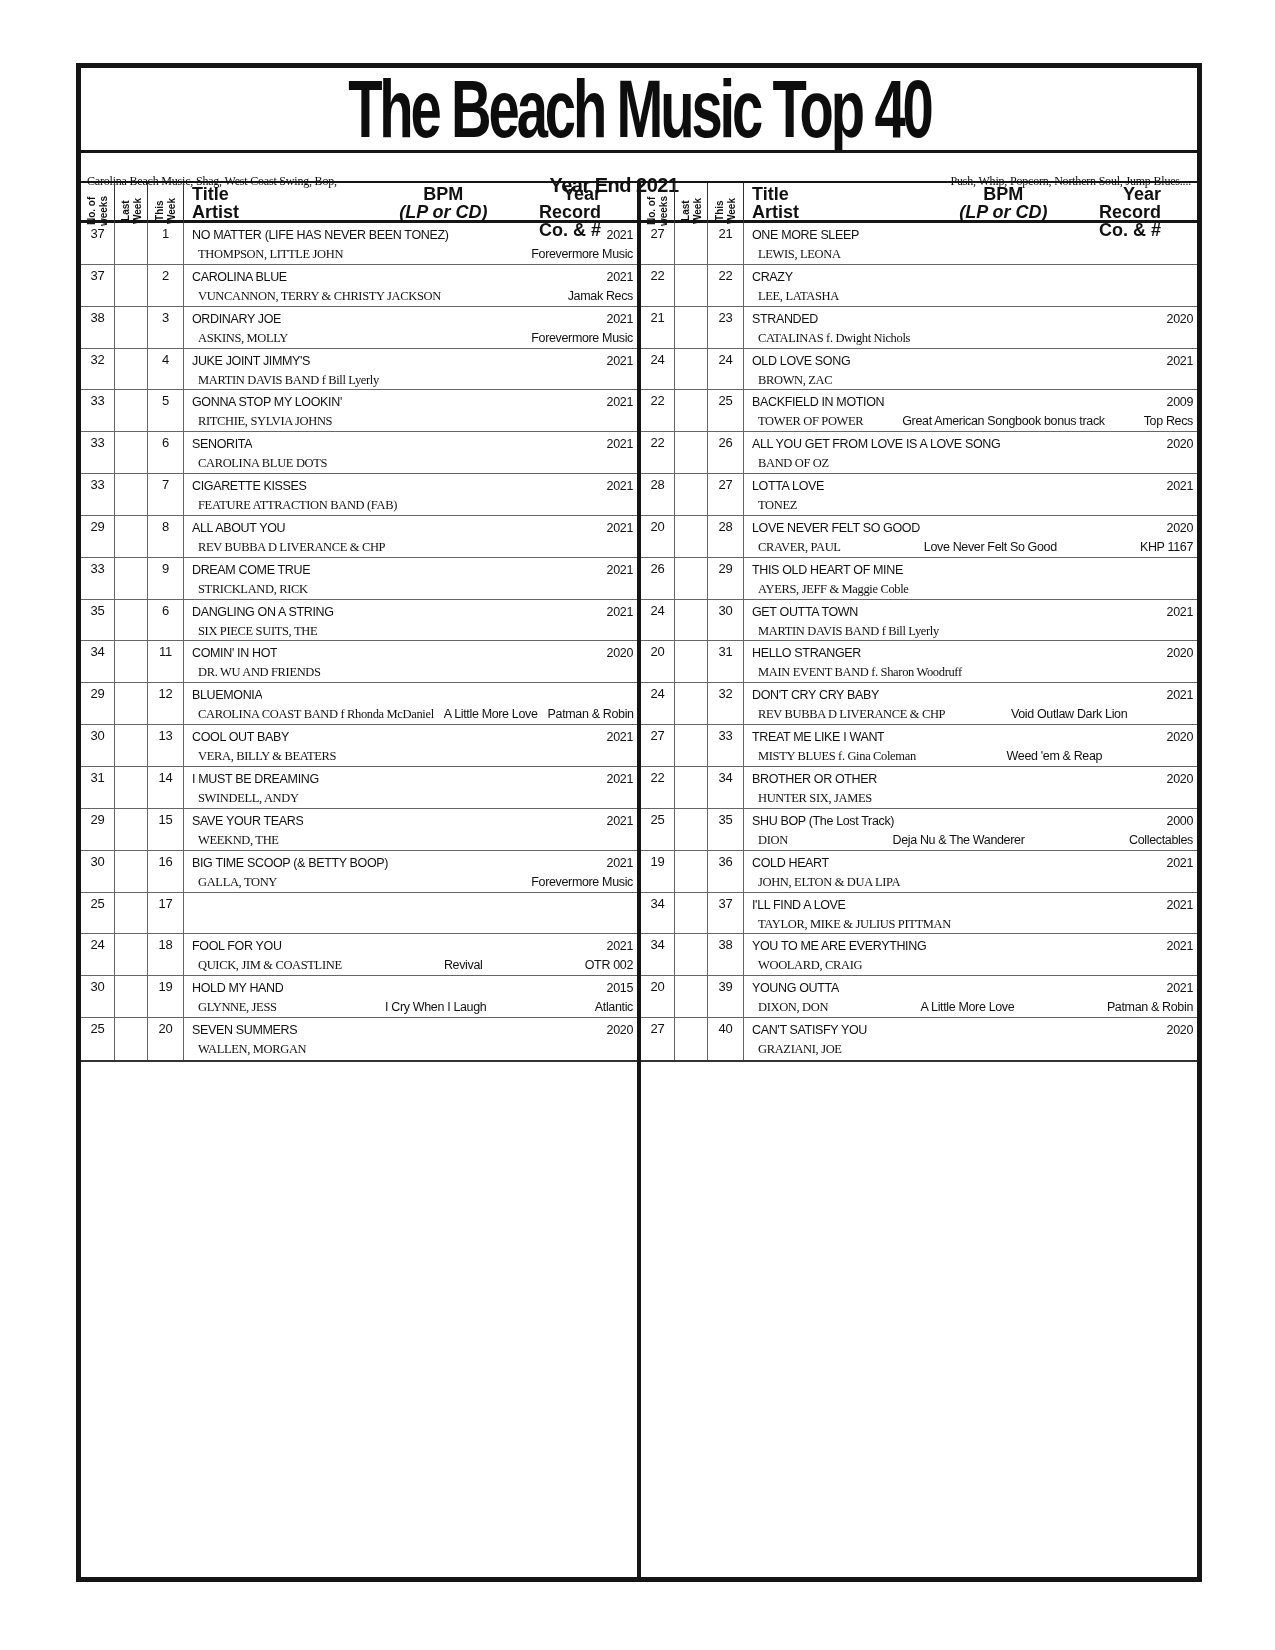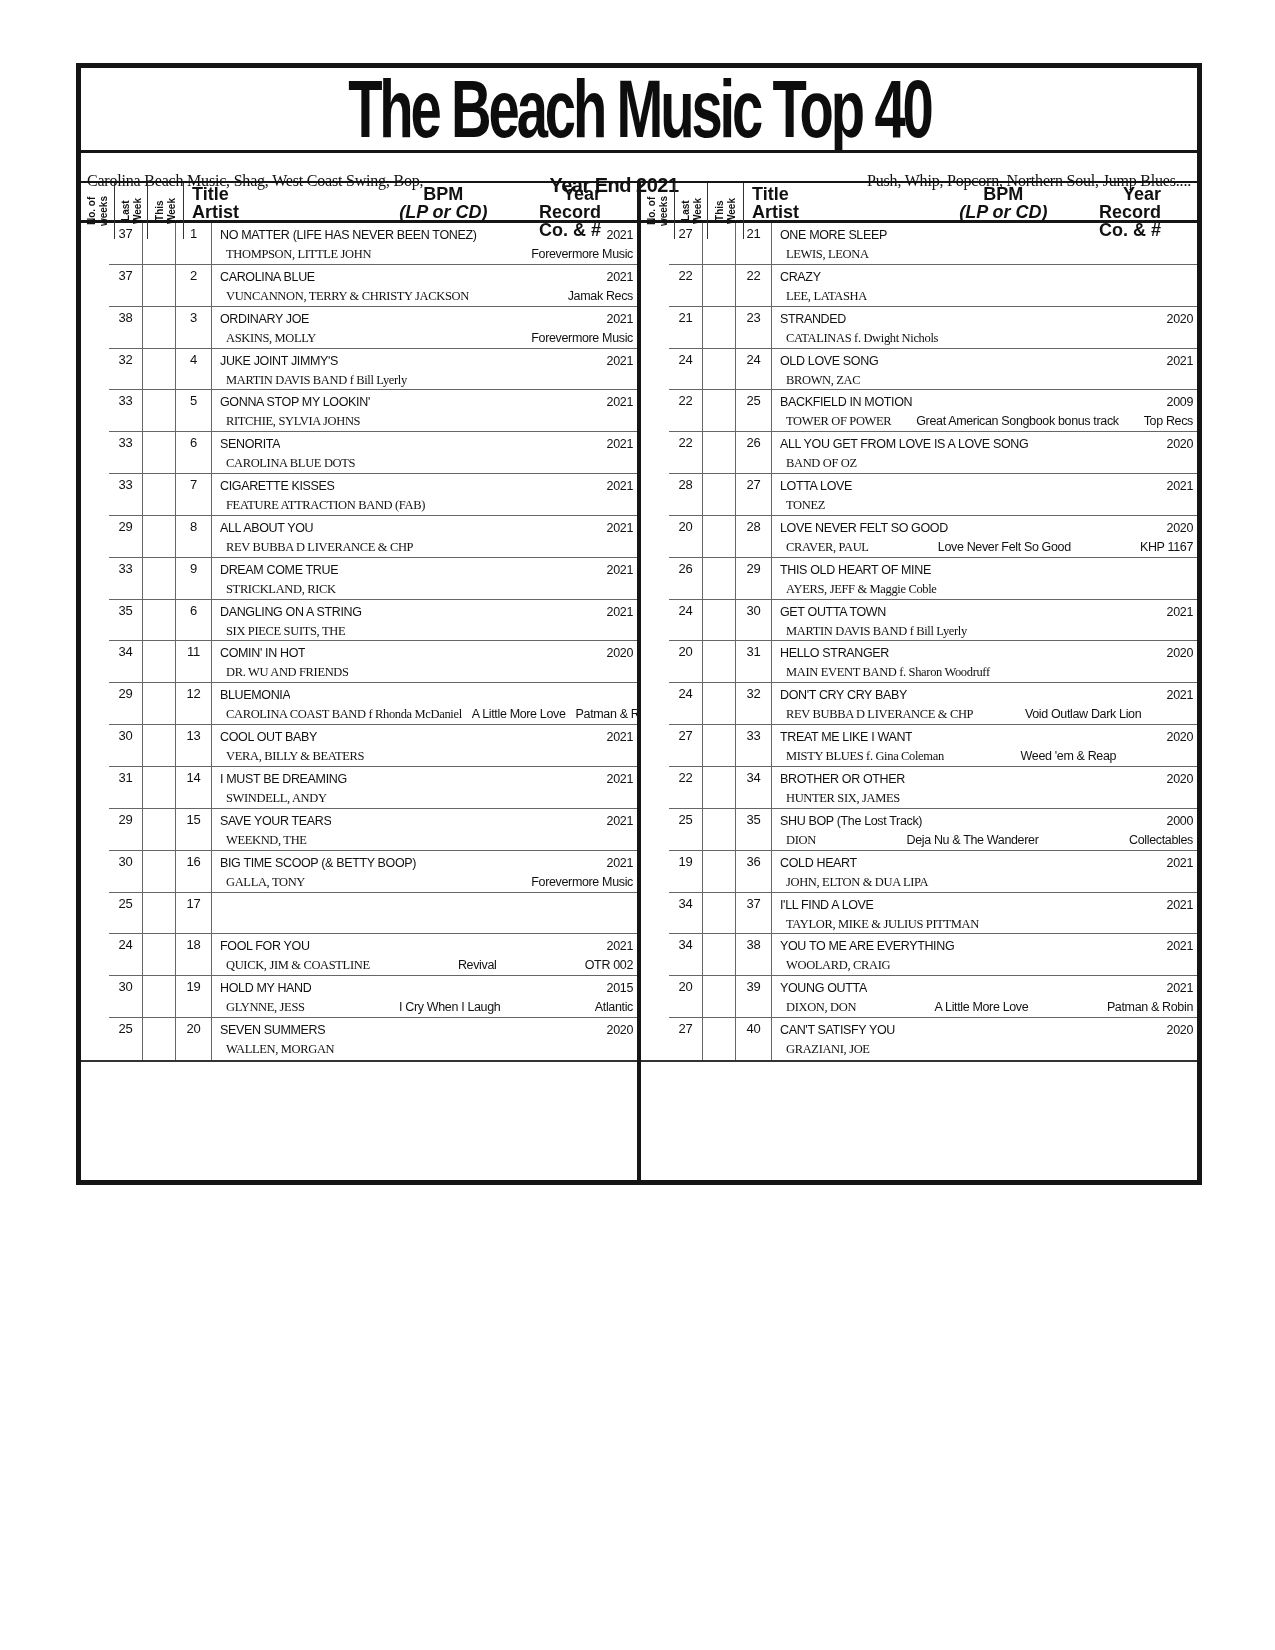--- a/index.html
+++ b/index.html
@@ -5,41 +5,41 @@
   html,body{margin:0;padding:0;}
   body{
     width:1275px;height:1650px;
     background:#fff;
     font-family:"Liberation Sans",sans-serif;
     color:#111;
     position:relative;
     -webkit-font-smoothing:antialiased;
   }
   .sheet{
-    position:absolute;left:76px;top:63px;width:1126px;height:1122px;
+    position:absolute;left:76px;top:63px;width:1126px;height:1519px;
     border:5px solid #151515;box-sizing:border-box;
     display:flex;flex-direction:column;background:#fff;
   }
   
   .masthead{
     height:82px;border-bottom:3px solid #151515;
     display:flex;align-items:center;justify-content:center;overflow:hidden;
   }
   .masthead .big-title{
     font-size:72px;font-weight:bold;letter-spacing:-4px;white-space:nowrap;
     transform:scale(0.78,1.12);transform-origin:center center;
     line-height:1;color:#0d0d0d;
   }
   
   .subtitle-band{
     height:30px;border-bottom:2px solid #151515;
     display:flex;align-items:center;padding:0 6px;box-sizing:border-box;
   }
   .subtitle-left,.subtitle-right{
-    font-family:"Liberation Serif",serif;font-size:16px;letter-spacing:-0.2px;margin-top:28px;
+    font-family:"Liberation Serif",serif;font-size:12px;letter-spacing:-0.2px;margin-top:28px;
   }
   .subtitle-left{flex:1;text-align:left;}
   .subtitle-right{flex:1;text-align:right;}
   .subtitle-center{
     flex:0 0 auto;font-family:"Liberation Sans",sans-serif;
     font-weight:bold;font-size:20px;padding:0 70px 0 20px;letter-spacing:-0.5px;margin-top:37px;
   }
   
   .chart{flex:1;display:flex;min-height:0;}
   .half{flex:1;display:flex;flex-direction:column;min-width:0;}
@@ -58,21 +58,21 @@
     writing-mode:vertical-rl;transform:rotate(180deg);
     font-size:10px;font-weight:bold;line-height:1.15;white-space:pre-line;
     letter-spacing:0;text-align:center;
   }
   .head-main{padding:2px 4px 0 8px;display:flex;flex-direction:column;}
   .head-line{display:grid;grid-template-columns:42% 30% 28%;font-size:18px;font-weight:bold;line-height:18px;}
   .head-line .hc{text-align:center;}
   .head-line .hr{text-align:right;padding-right:32px;}
   .head-line .ital{font-style:italic;}
   
-  .rows{display:flex;flex-direction:column;border-bottom:2px solid #333;padding-left:28px;}
+  .rows{display:flex;flex-direction:column;border-bottom:2px solid #333;}
   .row{
     height:41.85px;box-sizing:border-box;border-bottom:1px solid #666;
     display:grid;grid-template-columns:34px 33px 36px 1fr;
   }
   .row:last-child{border-bottom:none;}
   .ncell{
     border-right:1px solid #666;font-size:13px;text-align:center;
     padding-top:3px;letter-spacing:-0.3px;
   }
   .main{padding:3px 4px 0 8px;min-width:0;overflow:hidden;}

